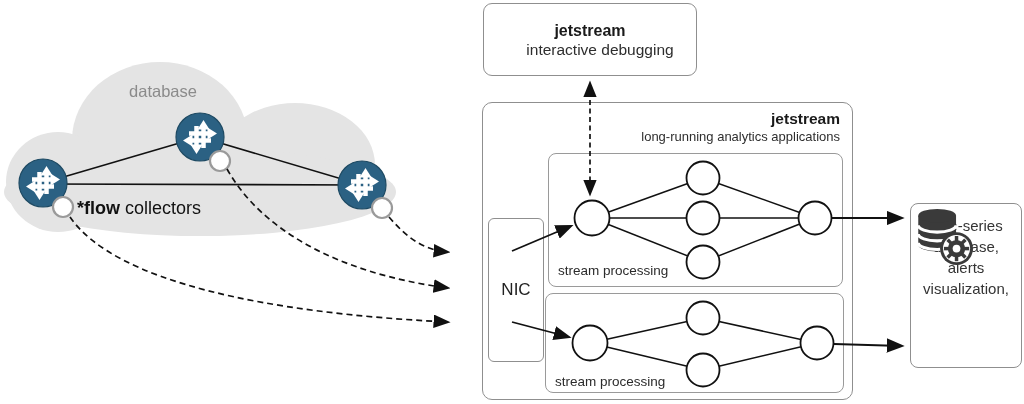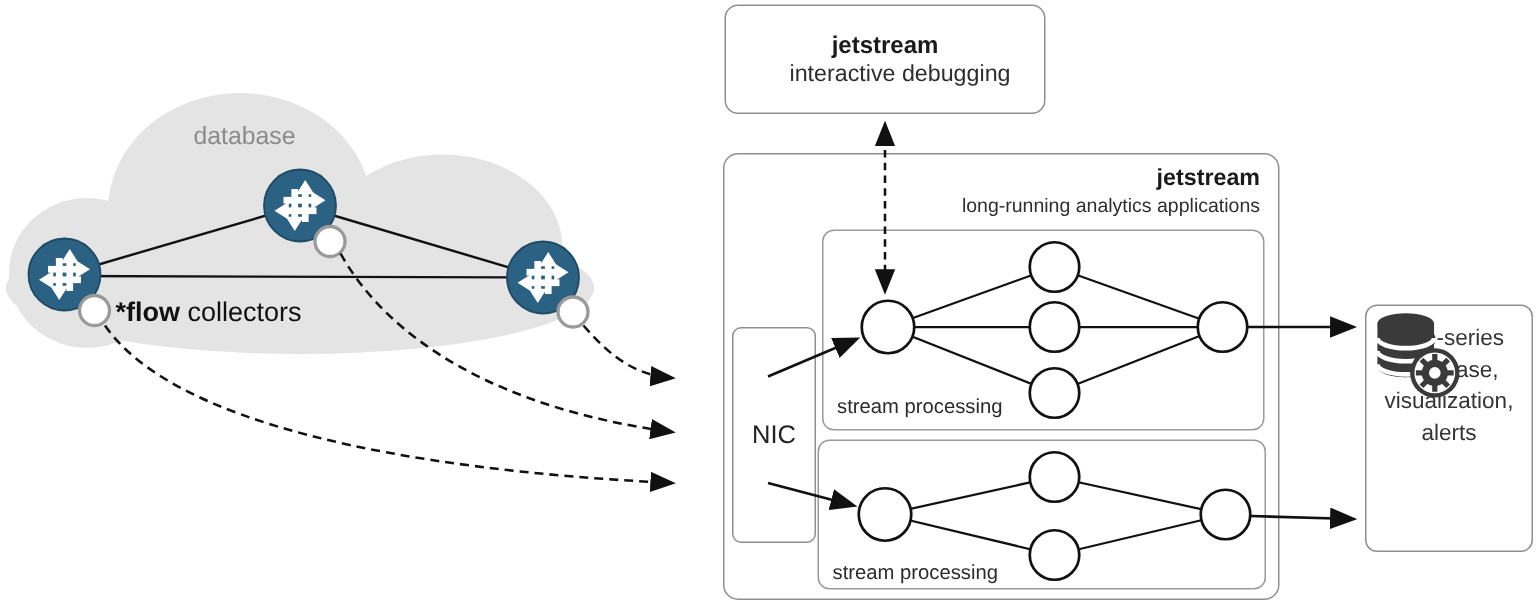--- a/index.html
+++ b/index.html
@@ -95,22 +95,22 @@
           <rect x="45.2" y="32" width="3.6" height="6.5" transform="rotate(270 47 45)"></rect>
           <rect x="45.2" y="32" width="3.6" height="6.5" transform="rotate(315 47 45)"></rect>
           <circle cx="47" cy="45" r="9"></circle>
           <circle cx="47" cy="45" r="4" fill="#ffffff"></circle>
         </g>
       </g>
     </svg>
     <div id="db-text">
       <div>time-series</div>
       <div>database,</div>
+      <div>alerts</div>
       <div>visualization,</div>
-      <div>alerts</div>
     </div>
   </div>
 
   <svg id="diagram-layer" width="1024" height="404" viewBox="0 0 1024 404">
     <defs>
       <marker id="arr" viewBox="0 0 10 8" refX="8.5" refY="4" markerWidth="10" markerHeight="8" orient="auto-start-reverse">
         <path d="M0,0 L10,4 L0,8 Z" fill="#111"></path>
       </marker>
       <g id="router">
         <circle r="24" fill="#2b6183" stroke="#1e4a63" stroke-width="1.2"></circle>

